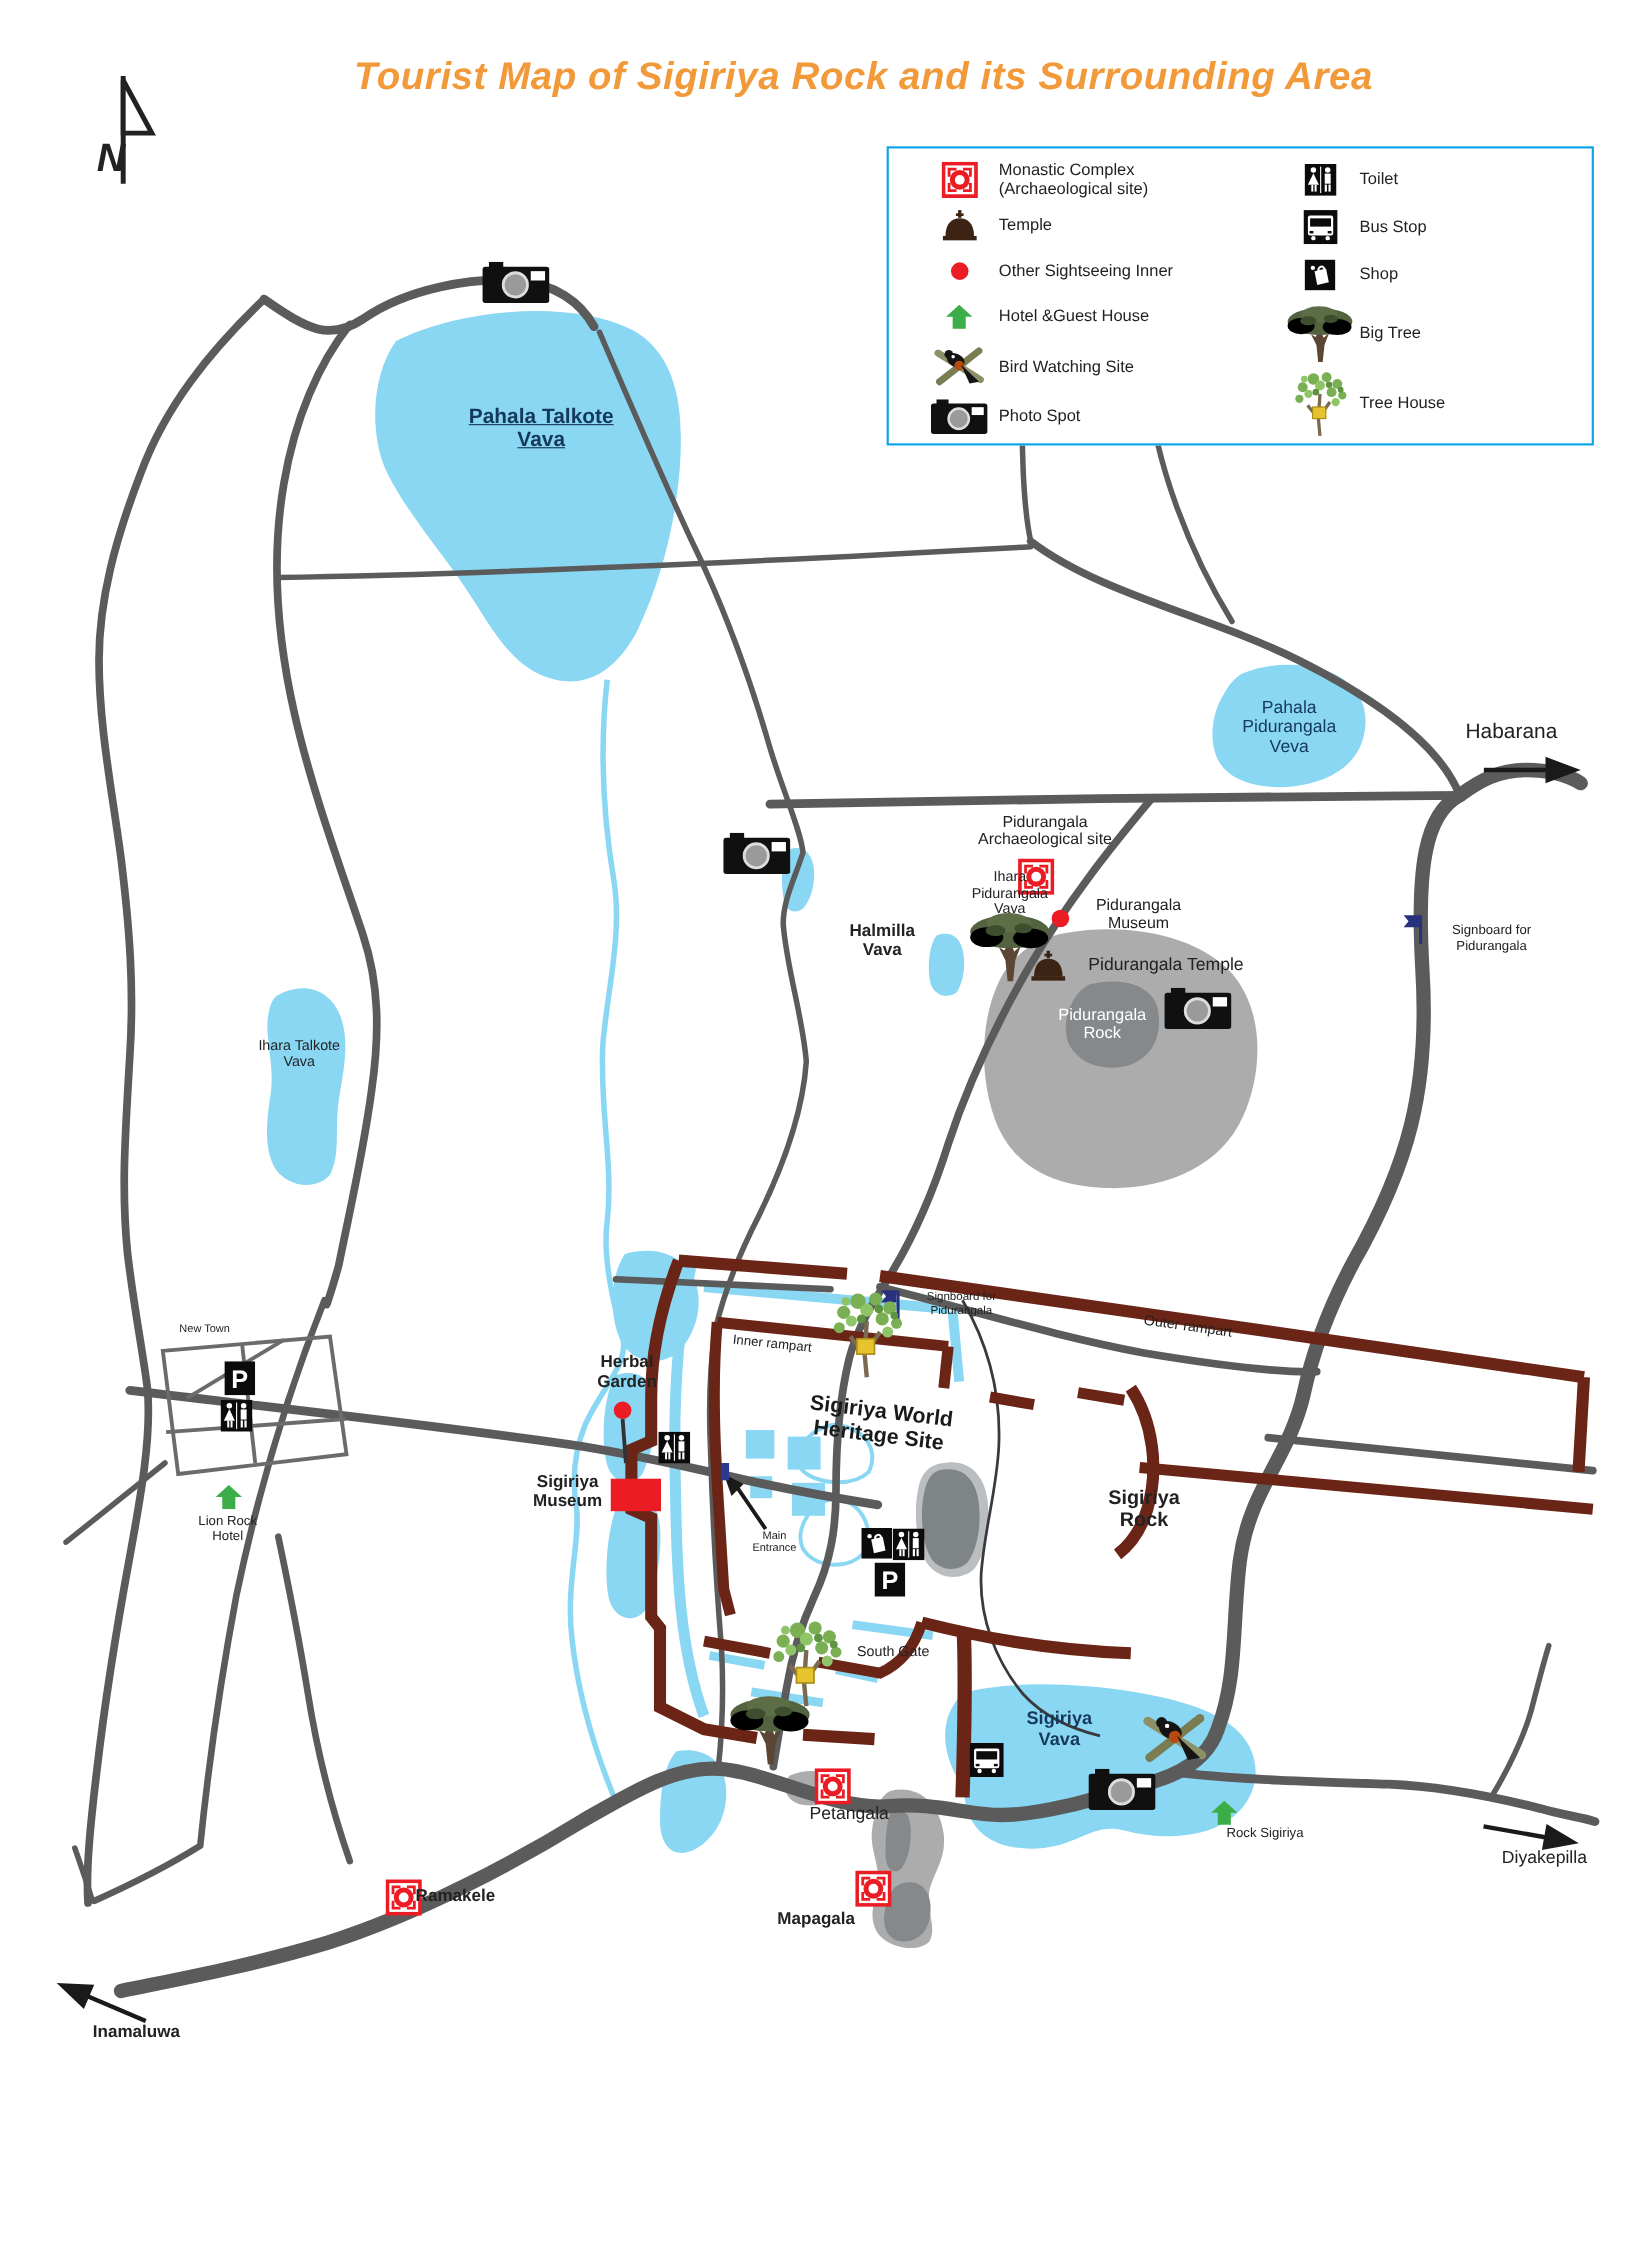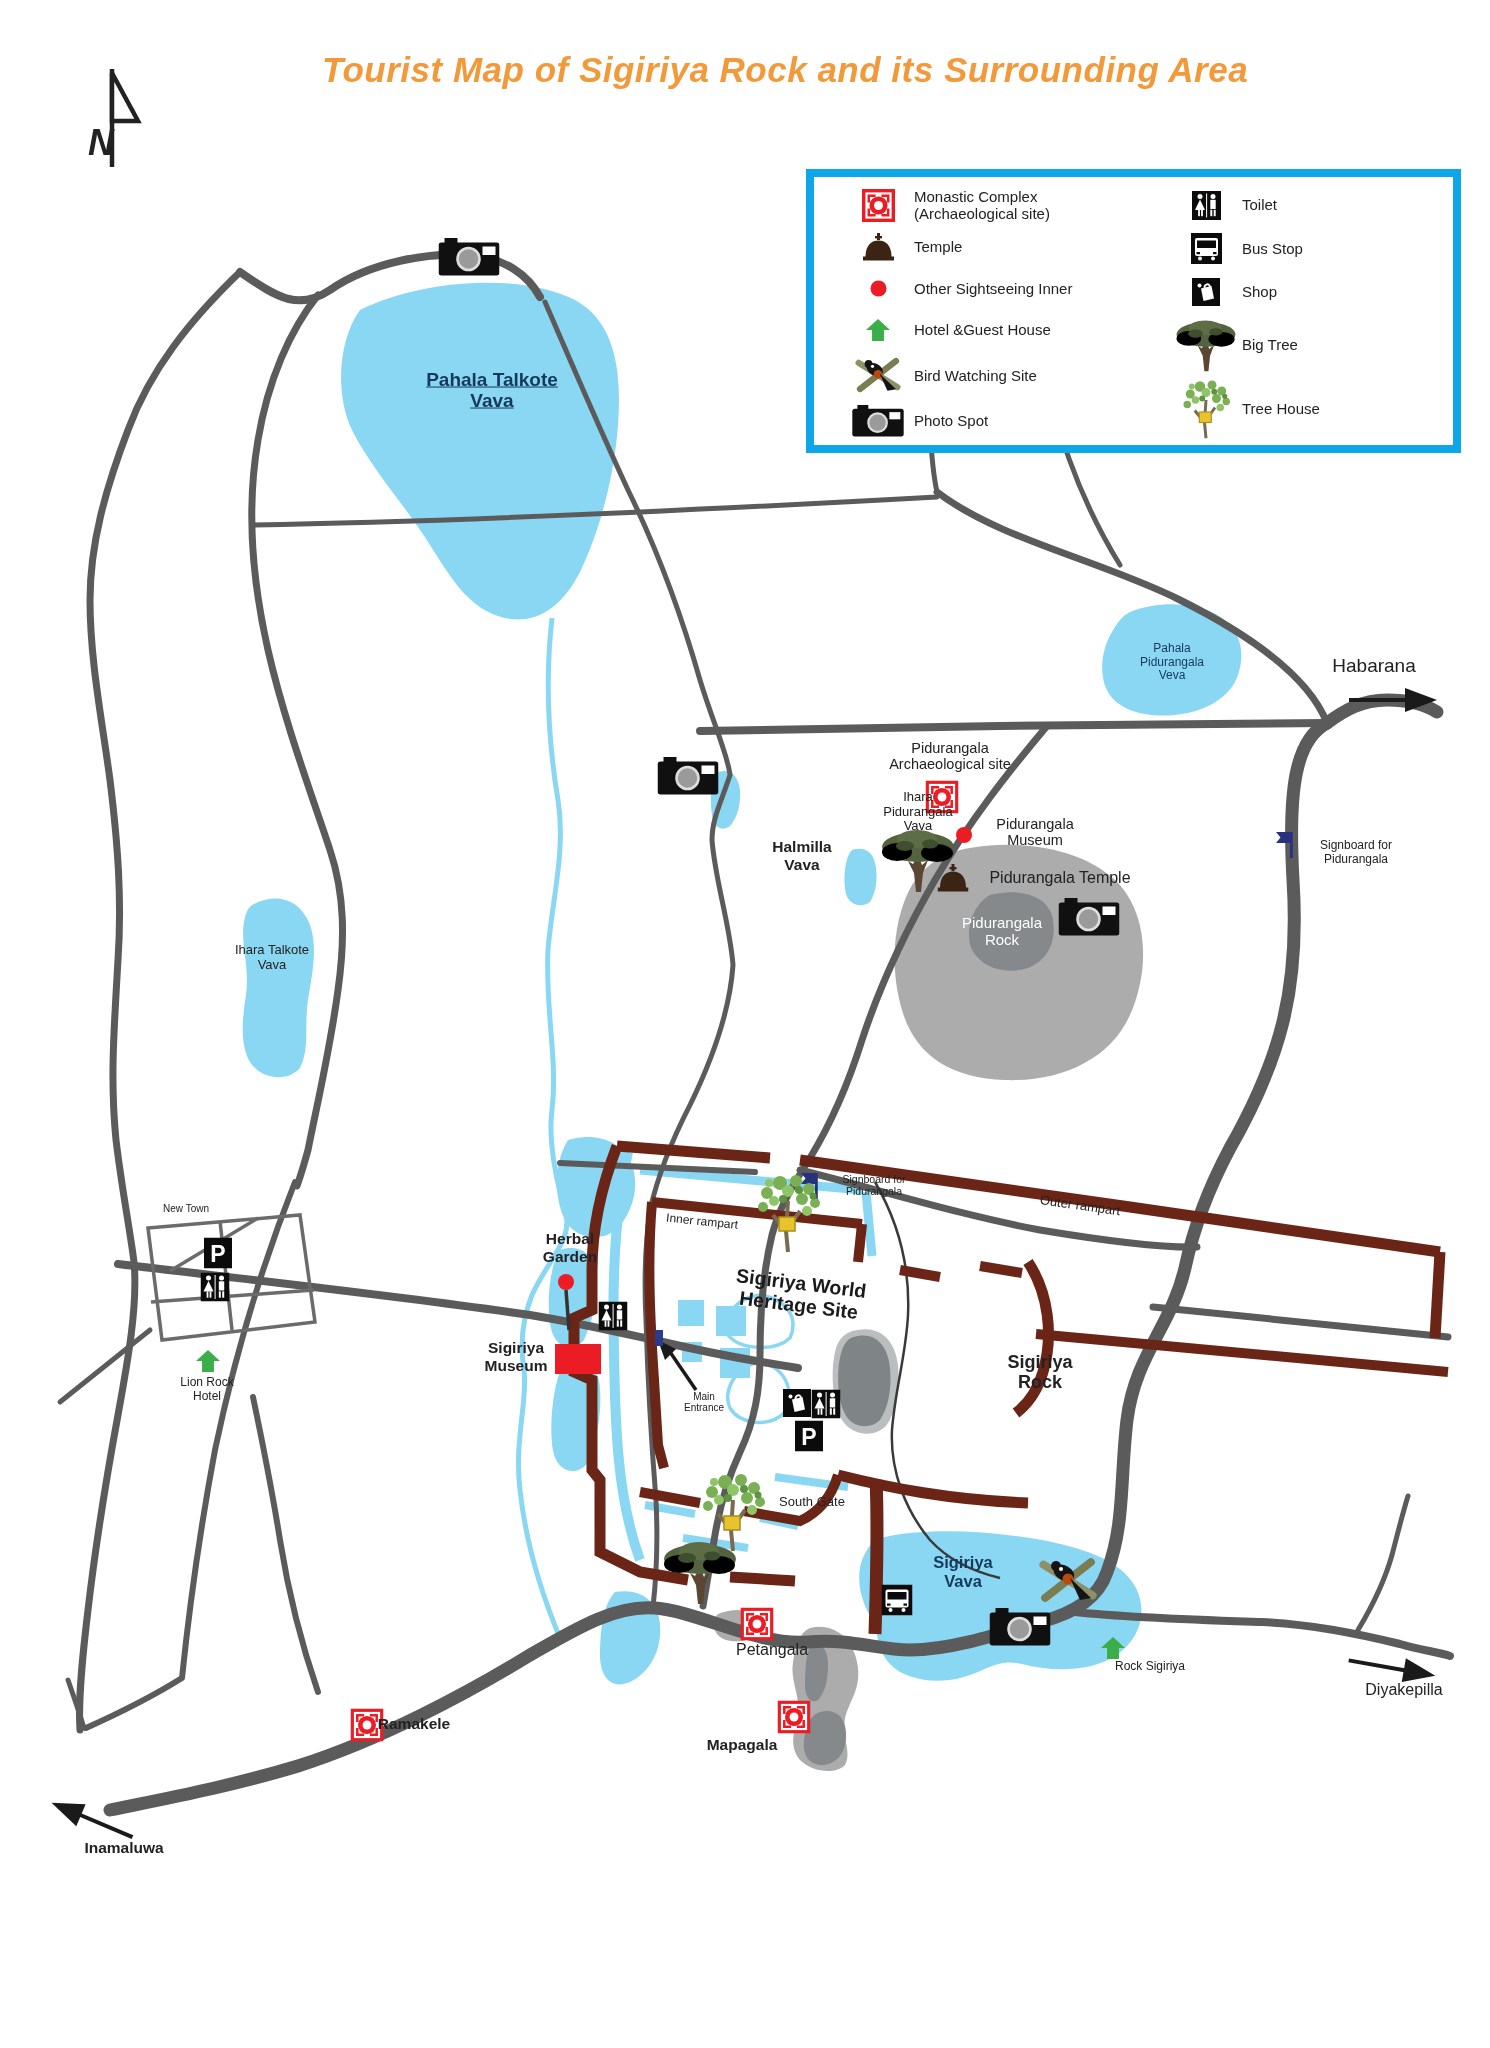--- a/index.html
+++ b/index.html
@@ -9,33 +9,33 @@
   }
   html,body{margin:0;padding:0;}
   body{width:1490px;height:2048px;background:#fff;overflow:hidden;position:relative;
        font-family:"Liberation Sans","DejaVu Sans",sans-serif;}
   #map-root{position:absolute;inset:0;}
   #map-svg{position:absolute;left:0;top:0;}
   .title{position:absolute;left:785px;top:70px;transform:translate(-50%,-50%);
          font-size:35px;font-weight:bold;font-style:italic;color:var(--title);
          white-space:nowrap;letter-spacing:.5px;}
   .legend{position:absolute;left:806px;top:133px;width:639px;height:268px;
-          border:8px solid #0ea5e9;background:#fff;margin-top:36px;}
+          border:2px solid #0ea5e9;background:#fff;}
   .legend-col{position:absolute;top:10px;bottom:6px;display:flex;flex-direction:column;justify-content:space-between;}
   .legend-col.left{left:28px;width:300px;}
   .legend-col.right{left:356px;width:270px;}
   .legend-row{display:flex;align-items:center;min-height:36px;}
   .legend-ic{width:72px;display:flex;justify-content:center;align-items:center;flex:none;}
   .legend-lb{font-size:15px;color:#222;line-height:1.15;white-space:pre-line;}
   .marker{position:absolute;line-height:0;}
   .lbl{position:absolute;transform:translate(-50%,-50%);text-align:center;
        white-space:pre-line;line-height:1.13;color:#222;}
   .lake-lg{font-size:19px;font-weight:bold;color:var(--watertext);text-decoration:underline;}
   .lake-md{font-size:16.5px;font-weight:bold;color:var(--watertext);}
-  .lake-sm{font-size:12px;color:var(--watertext);}
+  .lake-sm{font-size:16px;color:var(--watertext);}
   .plain-lg{font-size:19px;}
   .plain-md2{font-size:16px;}
   .plain-md{font-size:14.5px;}
   .plain-sm{font-size:13px;}
   .plain-xs{font-size:12px;}
   .plain-xxs{font-size:10.5px;}
   .bold-lg{font-size:18px;font-weight:bold;}
   .bold-md{font-size:15.5px;font-weight:bold;}
   .bold-sm{font-size:10px;font-weight:normal;text-align:center;}
   .white-md{font-size:15px;color:#fff;}

